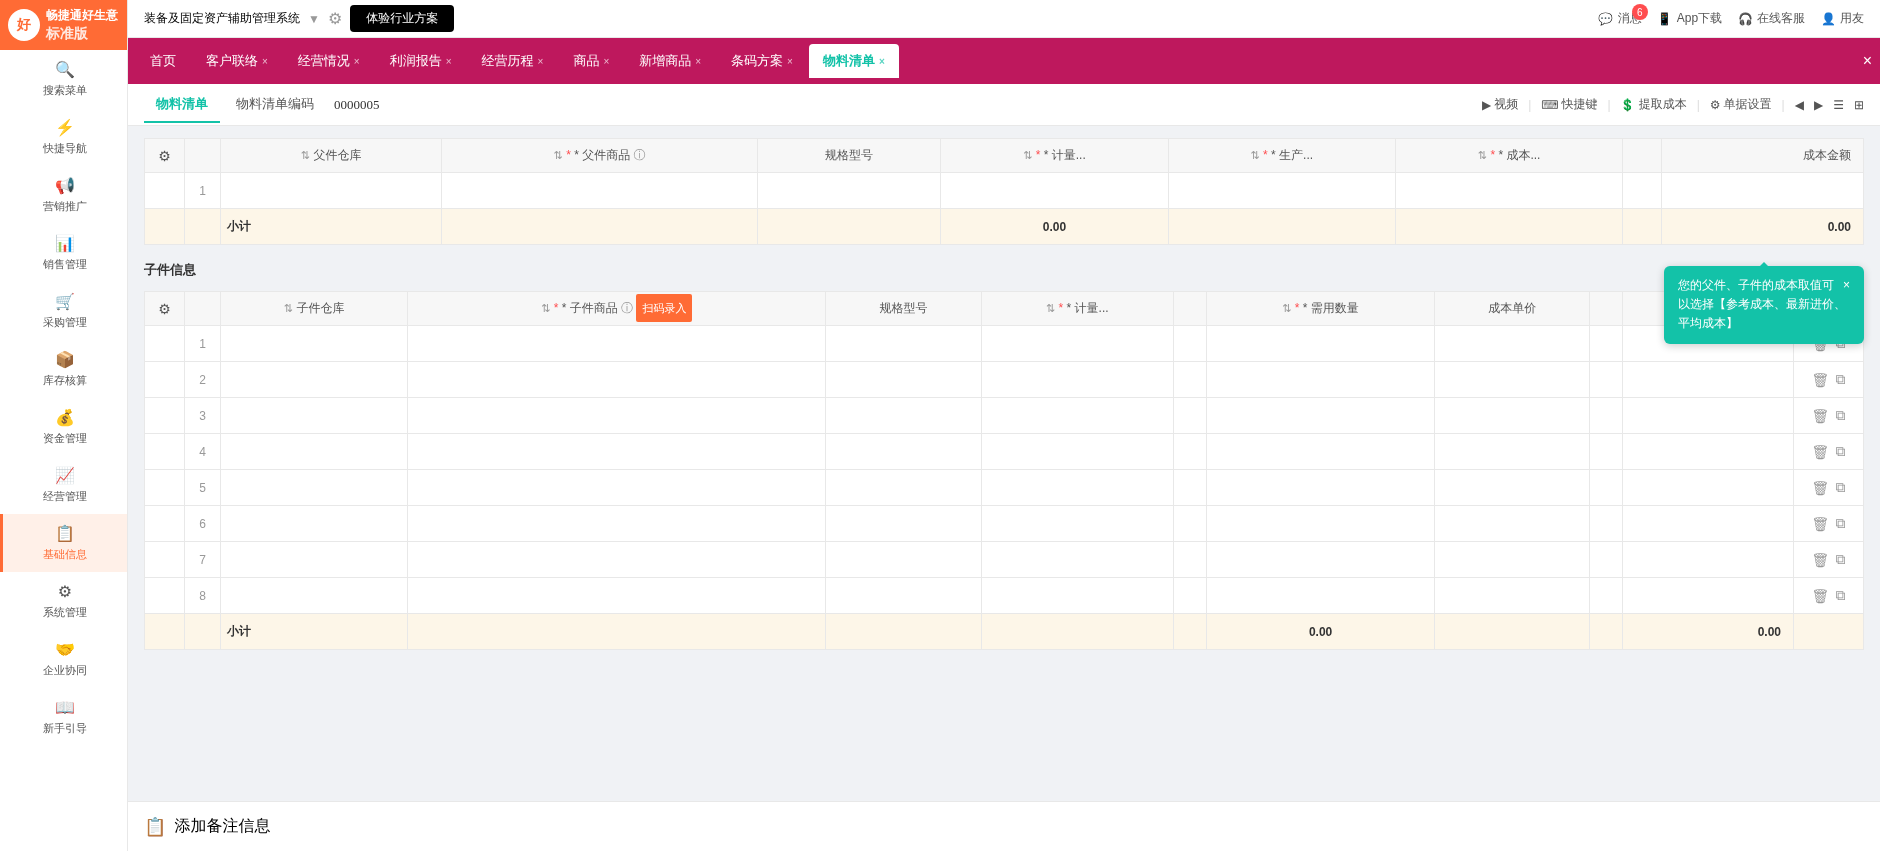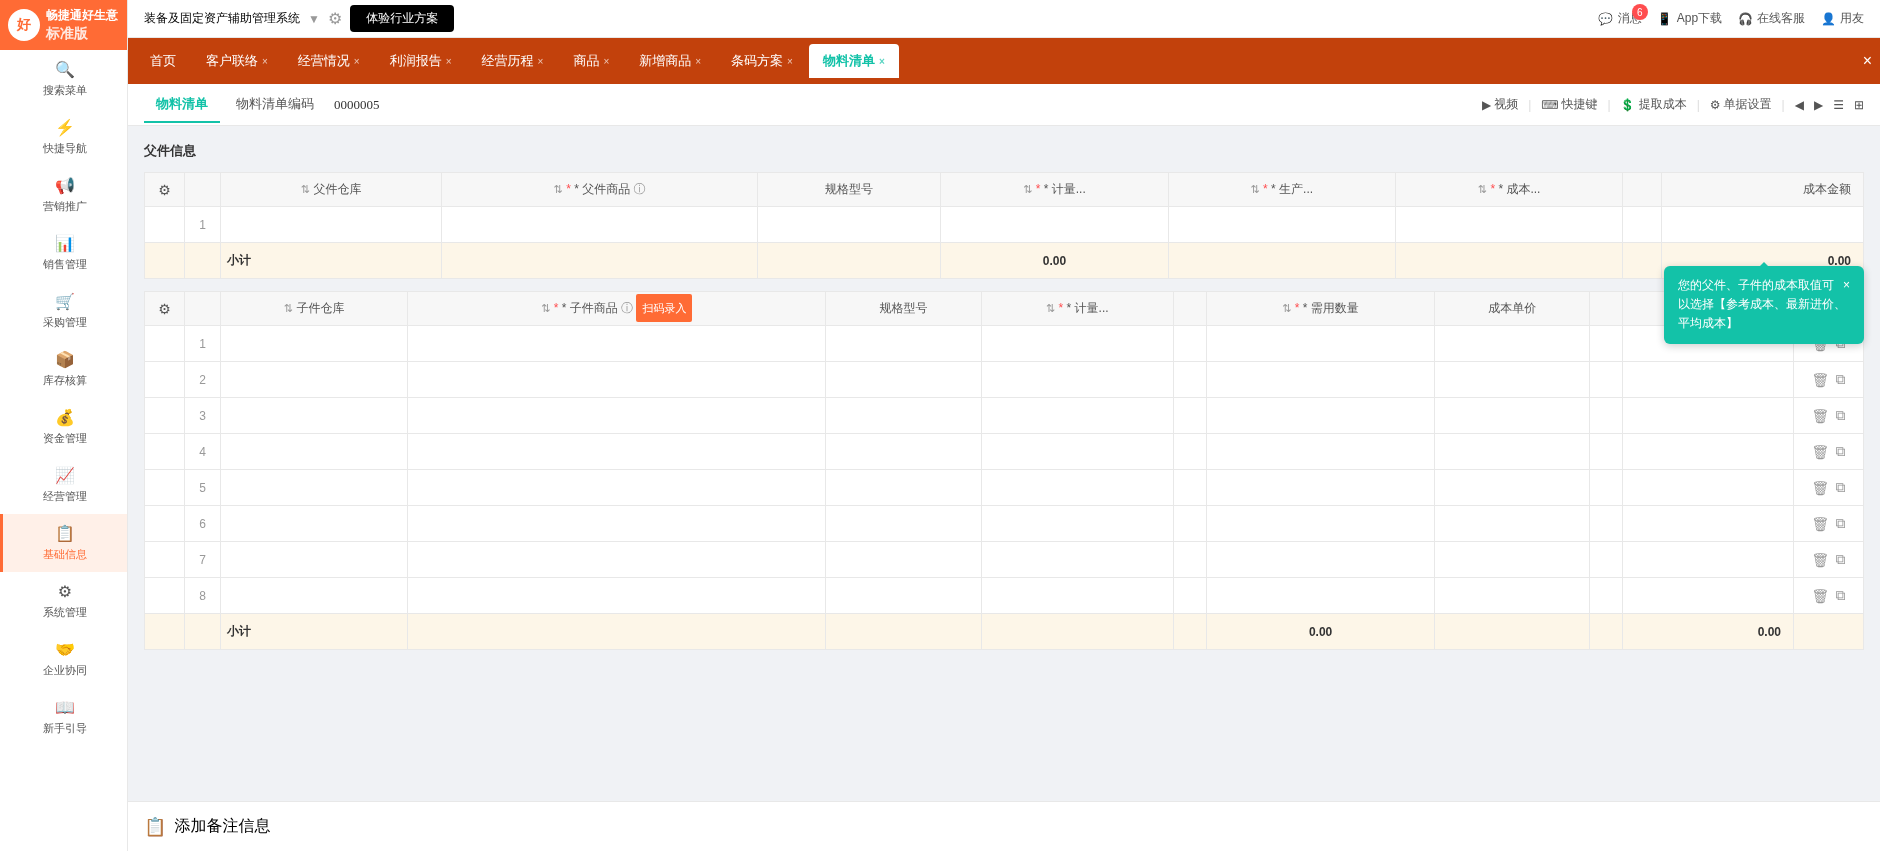--- a/index.html
+++ b/index.html
@@ -60,21 +60,21 @@
     .badge {
       background: #ff4d4f; color: #fff; border-radius: 50%;
       width: 16px; height: 16px; font-size: 10px;
       display: flex; align-items: center; justify-content: center;
       position: absolute; top: -6px; right: -6px;
     }
 
     
     .nav-tabs {
       height: 46px;
-      background: #c2410c;
+      background: #be185d;
       display: flex; align-items: center;
       padding: 0 8px;
       gap: 2px;
       flex-shrink: 0;
     }
     .nav-tab {
       padding: 8px 14px; color: #fff; font-size: 13px;
       cursor: pointer; border-radius: 4px 4px 0 0;
       display: flex; align-items: center; gap: 4px;
       white-space: nowrap;
@@ -368,21 +368,20 @@
       </div>
     </div>
 
     <div class="page-body">
 
       <div class="tooltip-box">
         <span class="tooltip-close">×</span>
         <span>您的父件、子件的成本取值可以选择【参考成本、最新进价、平均成本】</span>
       </div>
 
-      <div class="section-title">父件信息</div>
 
       <table class="data-table">
         <thead>
           <tr>
             <th class="col-settings">
               <span class="gear-icon">⚙</span>
             </th>
             <th class="col-num"></th>
             <th>
               <span class="th-icon">⇅</span>
@@ -441,20 +440,21 @@
             <td></td>
             <td></td>
             <td></td>
             <td style="text-align:right;padding-right:12px;">
               <span>0.00</span>
             </td>
           </tr>
         </tbody>
       </table>
 
+      <div class="section-title">子件信息</div>
 
       <table class="data-table">
         <thead>
           <tr>
             <th class="col-settings">
               <span class="gear-icon">⚙</span>
             </th>
             <th class="col-num"></th>
             <th>
               <span class="th-icon">⇅</span>

